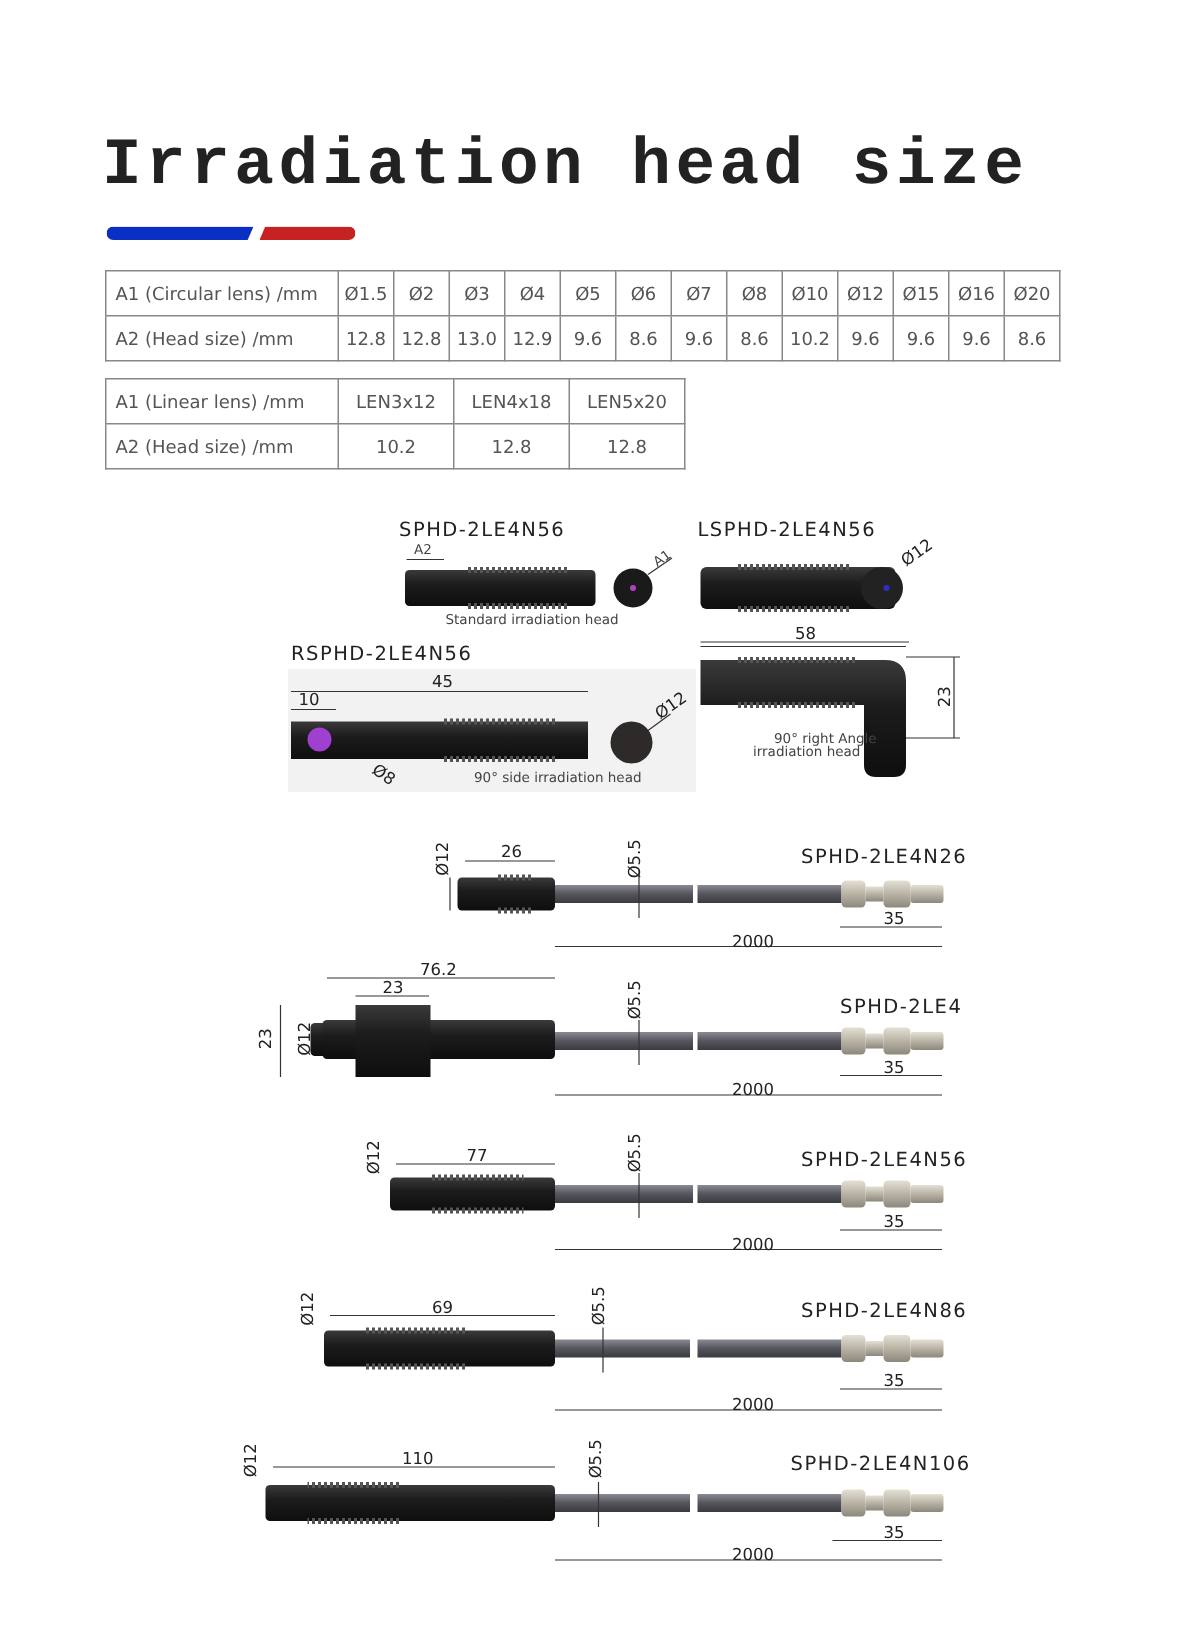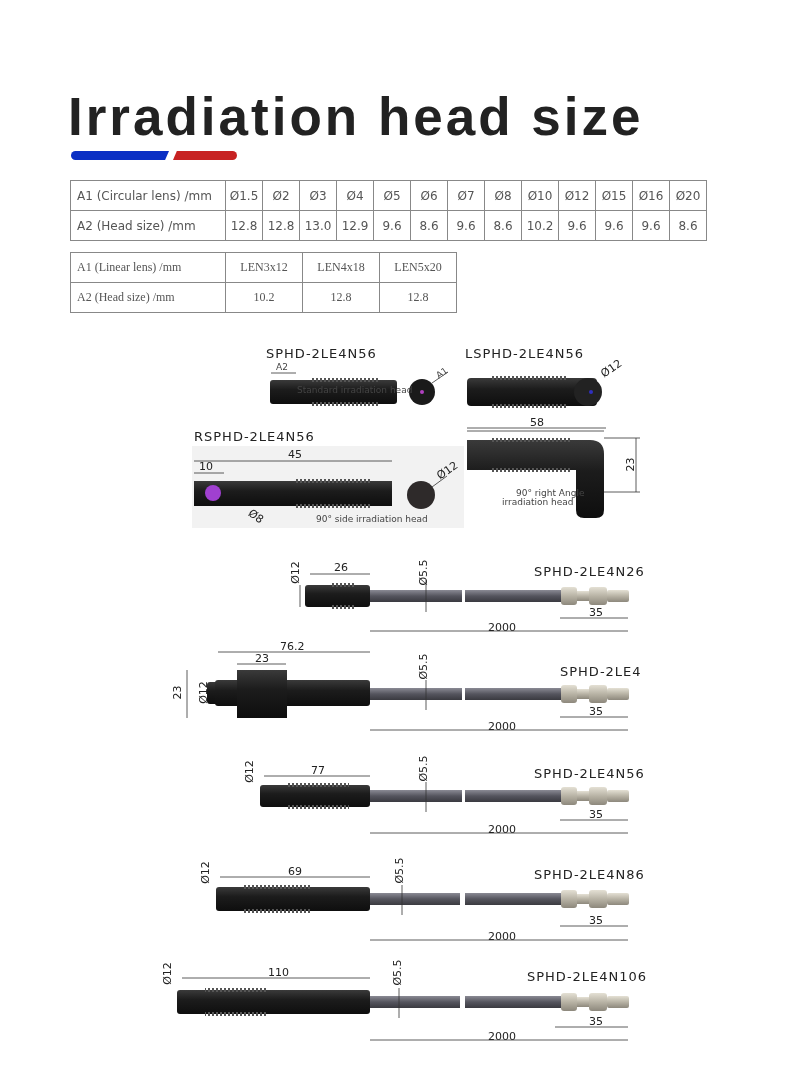--- a/index.html
+++ b/index.html
@@ -1,24 +1,24 @@
 <!DOCTYPE html>
 <html><head>
 <meta charset="utf-8">
 <style>
   html, body { margin:0; padding:0; background:#ffffff; }
   body { width:800px; height:1086px; position:relative; overflow:hidden; font-family:"DejaVu Sans", sans-serif; color:#333; }
-  .title { position:absolute; left:68px; top:86px; font-size:53px; font-weight:bold; letter-spacing:3px; color:#222; font-family:Liberation Sans, sans-serif; }
+  .title { position:absolute; left:68px; top:86px; font-size:44px; font-weight:bold; letter-spacing:3px; color:#222; font-family:Liberation Mono, monospace; }
   .bar-blue { position:absolute; left:71px; top:151px; width:98px; height:9px; background:#0a2fc4; border-radius:5px 0 0 5px; clip-path:polygon(0 0,100% 0,96% 100%,0 100%); }
   .bar-red { position:absolute; left:173px; top:151px; width:64px; height:9px; background:#c72222; border-radius:0 5px 5px 0; clip-path:polygon(6% 0,100% 0,100% 100%,0 100%); }
   table.spec { position:absolute; border-collapse:collapse; font-size:12px; color:#555; }
   table.spec td { border:1.5px solid #888; height:29px; text-align:center; padding:0; }
   table.spec td.hdr { text-align:left; padding-left:6px; }
   #t1 { left:70px; top:180px; }
-  #t2 { left:70px; top:252px;font-family:Liberation Serif, serif; }
+  #t2 { left:70px; top:252px; }
   .lbl { position:absolute; font-size:13px; letter-spacing:1px; color:#222; }
   .sm { position:absolute; font-size:9px; color:#444; }
   .dim { position:absolute; font-size:11px; color:#222; }
   svg { position:absolute; left:0; top:0; }
 </style>
 </head>
 <body>
 
 <div class="title">Irradiation head size</div>
 <div class="bar-blue"></div>
@@ -217,21 +217,21 @@
       <line x1="182" y1="978" x2="370" y2="978"></line>
       <line x1="370" y1="1040" x2="628" y2="1040"></line>
       <line x1="555" y1="1027" x2="628" y2="1027"></line>
       <line x1="399" y1="988" x2="399" y2="1018"></line>
     </g>
   </g>
 </svg>
 
 <div class="lbl" style="left:266px;top:346px">SPHD-2LE4N56</div>
 <div class="sm" style="left:276px;top:362px">A2</div>
-<div class="sm" style="left:297px;top:385px">Standard irradiation head</div>
+<div class="sm" style="left:297px;top:409px">Standard irradiation head</div>
 <div class="sm" style="left:436px;top:368px;transform:rotate(-35deg)">A1</div>
 <div class="lbl" style="left:465px;top:346px">LSPHD-2LE4N56</div>
 <div class="dim" style="left:600px;top:362px;transform:rotate(-35deg)">Ø12</div>
 <div class="dim" style="left:530px;top:416px">58</div>
 <div class="lbl" style="left:194px;top:429px">RSPHD-2LE4N56</div>
 <div class="dim" style="left:288px;top:448px">45</div>
 <div class="dim" style="left:199px;top:460px">10</div>
 <div class="dim" style="left:248px;top:510px;transform:rotate(35deg)">Ø8</div>
 <div class="sm" style="left:316px;top:514px">90° side irradiation head</div>
 <div class="dim" style="left:436px;top:464px;transform:rotate(-35deg)">Ø12</div>

